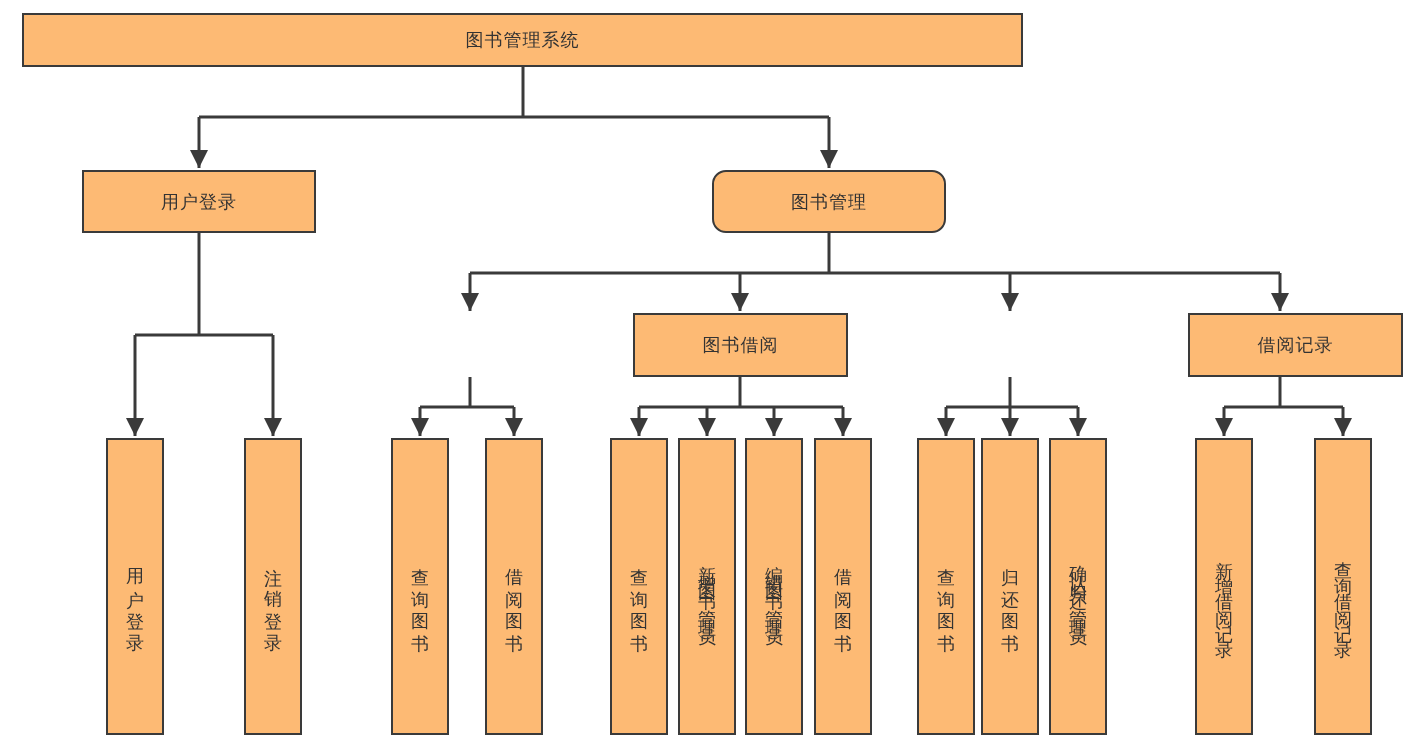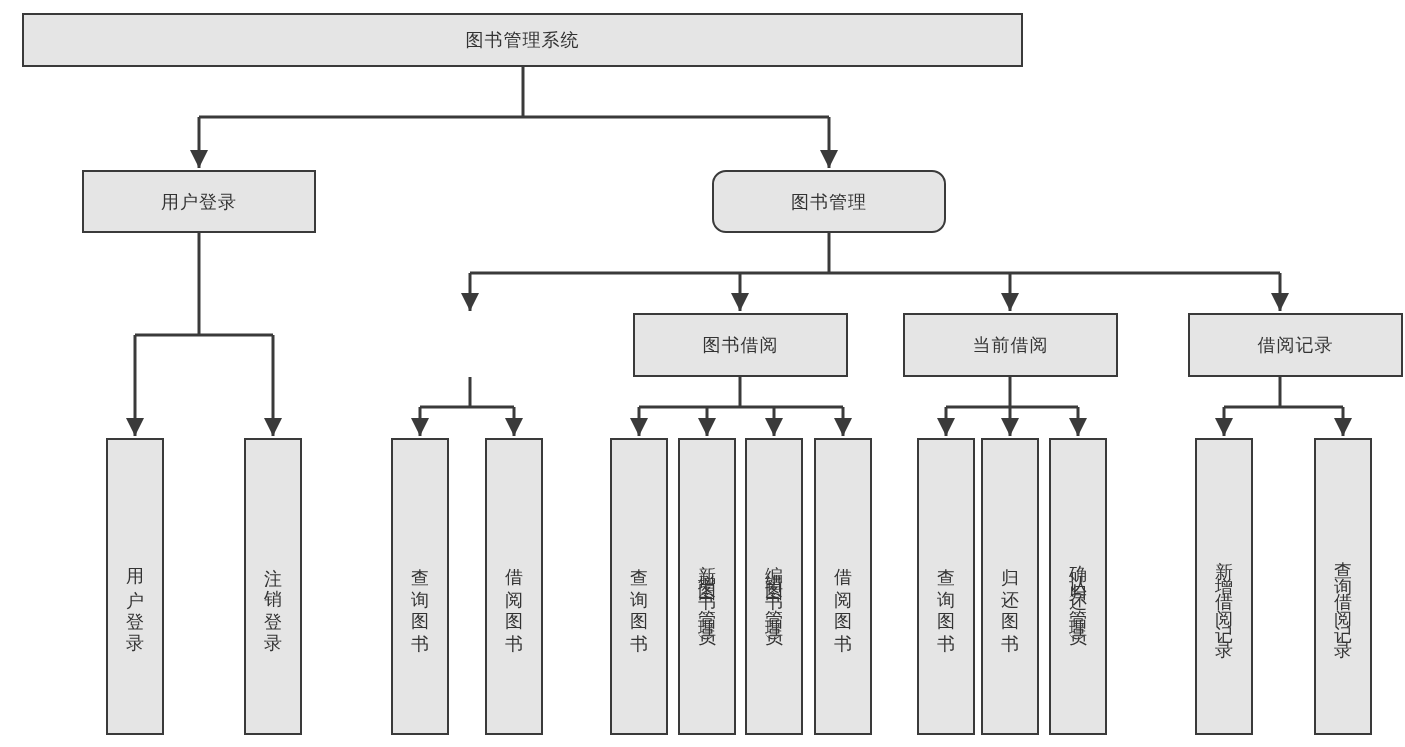--- a/index.html
+++ b/index.html
@@ -17,21 +17,21 @@
   }
   #wires {
     position: absolute;
     left: 0; top: 0;
     z-index: 1;
   }
   .node {
     position: absolute;
     box-sizing: border-box;
     border: 2.5px solid #3a3a3a;
-    background: #e5e5e5;
+    background: #fdba74;
     color: #333333;
     display: flex;
     align-items: center;
     justify-content: center;
     z-index: 2;
     font-size: 18px;
   }
   .hbox { letter-spacing: 1px; }
   .leaf {
     writing-mode: vertical-rl;
@@ -117,23 +117,20 @@
   <div class="node hbox" style="left:82px; top:170px; width:234px; height:63px;">
     <span>用户登录</span>
   </div>
   <div class="node hbox" style="left:712px; top:170px; width:234px; height:63px;border-radius:14px;">
     <span>图书管理</span>
   </div>
 
   <div class="node hbox" style="left:633px; top:313px; width:215px; height:64px;">
     <span>图书借阅</span>
   </div>
-  <div class="node hbox" style="left:903px; top:313px; width:215px; height:64px;">
-    <span>当前借阅</span>
-  </div>
   <div class="node hbox" style="left:1188px; top:313px; width:215px; height:64px;">
     <span>借阅记录</span>
   </div>
 
   <div class="node leaf ls4" style="left:106px;">
     <span>用户登录</span>
   </div>
   <div class="node leaf ls4" style="left:244px;">
     <span>注销登录</span>
   </div>

